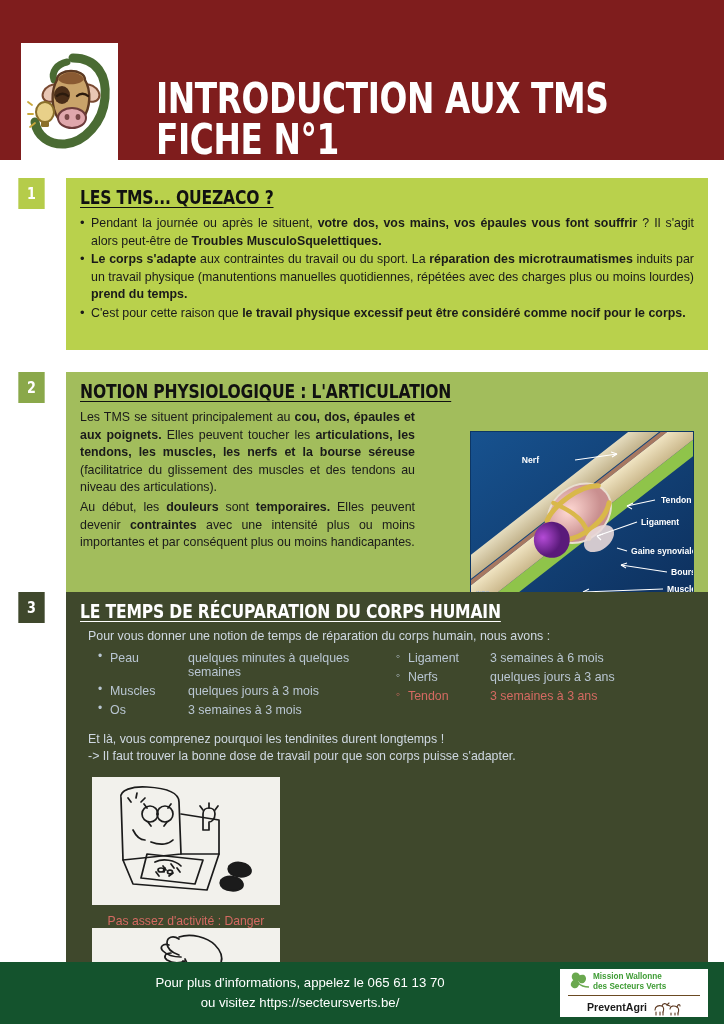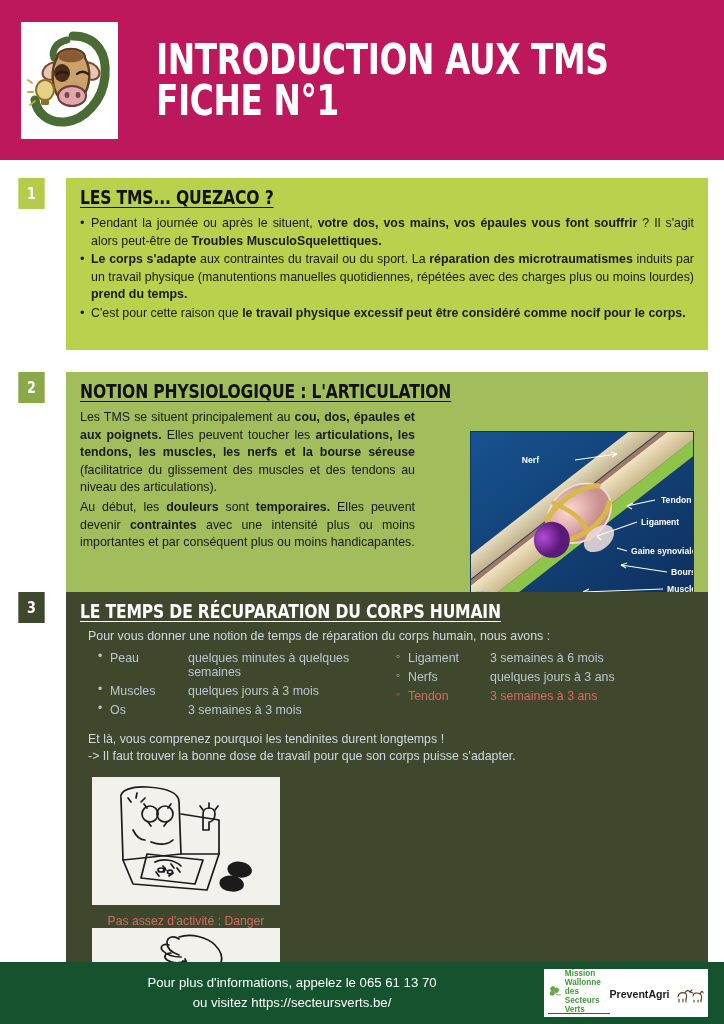--- a/index.html
+++ b/index.html
@@ -10,22 +10,22 @@
     width: 724px; height: 1024px;
     position: relative;
     font-family: "Liberation Sans", sans-serif;
     overflow: hidden;
   }
 
   
   .header {
     position: absolute; left: 0; top: 0;
     width: 724px; height: 160px;
-    background: #be185d;
-    display: flex; align-items: center;
+    background: #7f1d1d;
+    display: flex; align-items: flex-end;
   }
   .logo-box {
     width: 97px; height: 117px;
     margin-left: 21px;
     background: #ffffff;
     display: flex; align-items: center; justify-content: center;
     flex: none;
   }
   .logo-box svg { display: block; }
   .header-titles {
@@ -219,25 +219,25 @@
   }
   .footer-text {
     flex: 1;
     text-align: center;
     color: #ffffff;
     font-size: 13.2px;
     line-height: 1.55;
     padding-left: 40px;
   }
   .footer-logo {
-    width: 164px; height: 48px;
+    width: 148px; height: 48px;
     margin-right: 16px;
     background: #ffffff;
     flex: none;
-    display: flex; flex-direction: row;
+    display: flex; flex-direction: column;
     justify-content: center;
     padding: 3px 8px;
     box-sizing: border-box;
   }
   .fl-top {
     display: flex; align-items: center;
     border-bottom: 1.5px solid #6b4a22;
     padding-bottom: 2px;
   }
   .fl-top .fl-words {

